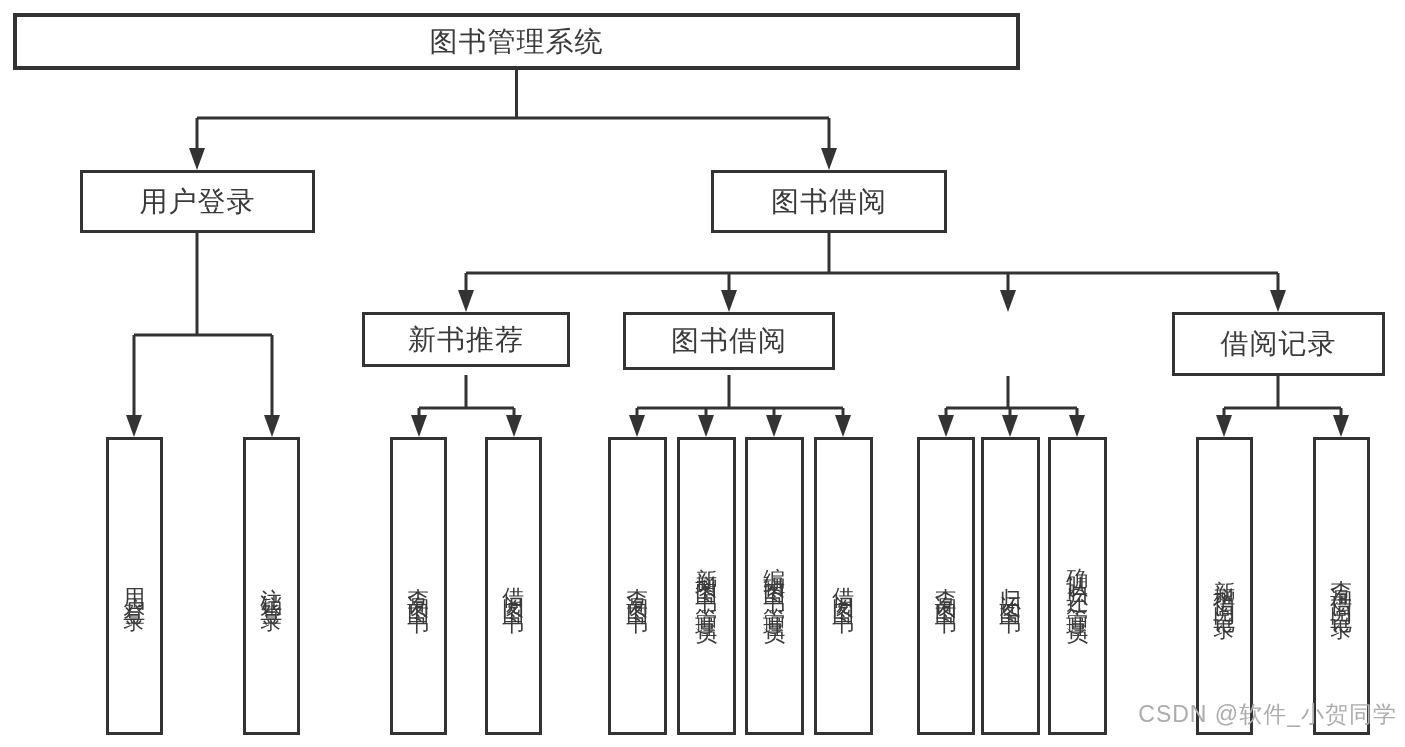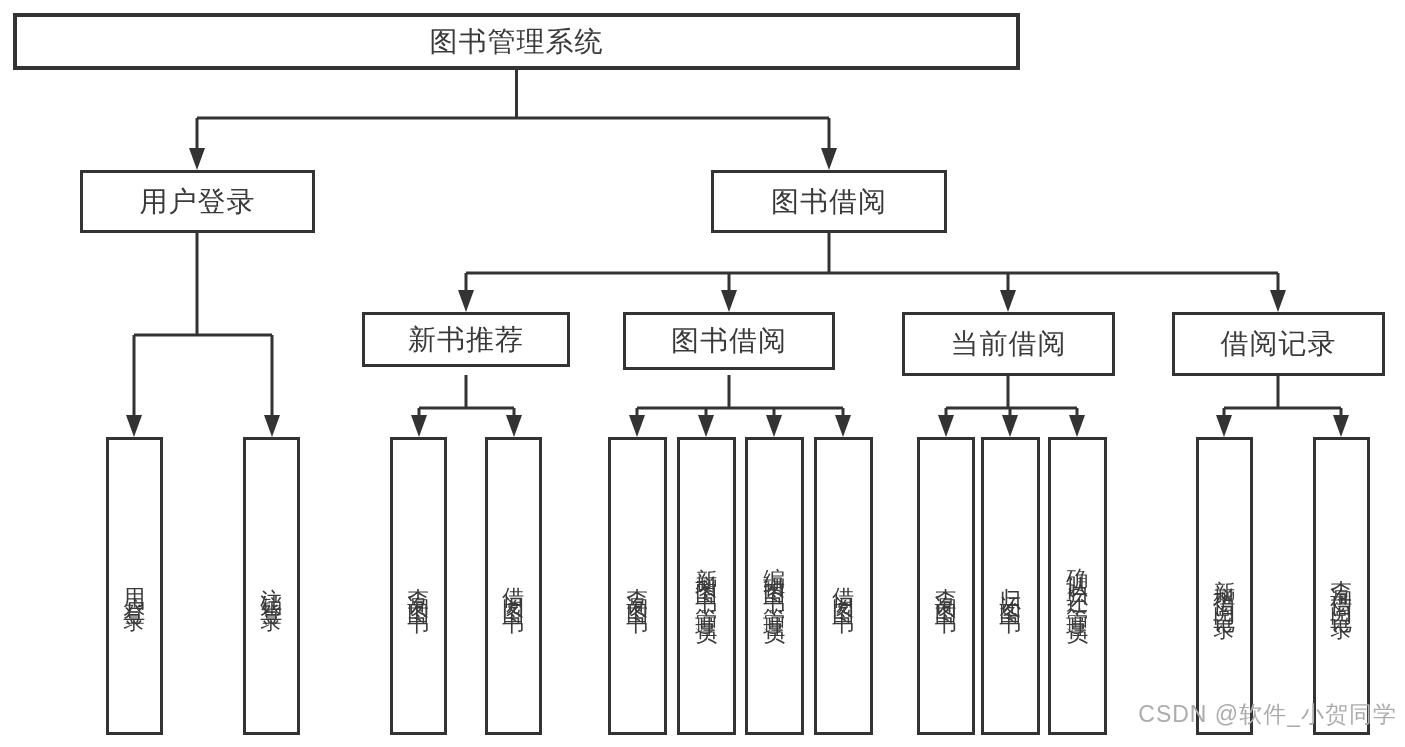--- a/index.html
+++ b/index.html
@@ -129,23 +129,20 @@
   <div class="node hbox n-book-mgmt">
     <span>图书借阅</span>
   </div>
 
   <div class="node hbox n-new-book">
     <span>新书推荐</span>
   </div>
   <div class="node hbox n-book-borrow">
     <span>图书借阅</span>
   </div>
-  <div class="node hbox n-current-borrow">
-    <span>当前借阅</span>
-  </div>
   <div class="node hbox n-borrow-records">
     <span>借阅记录</span>
   </div>
 
   <div class="node vbox leaf l-a1">
     <span>用户登录</span>
   </div>
   <div class="node vbox leaf l-a2">
     <span>注销登录</span>
   </div>

